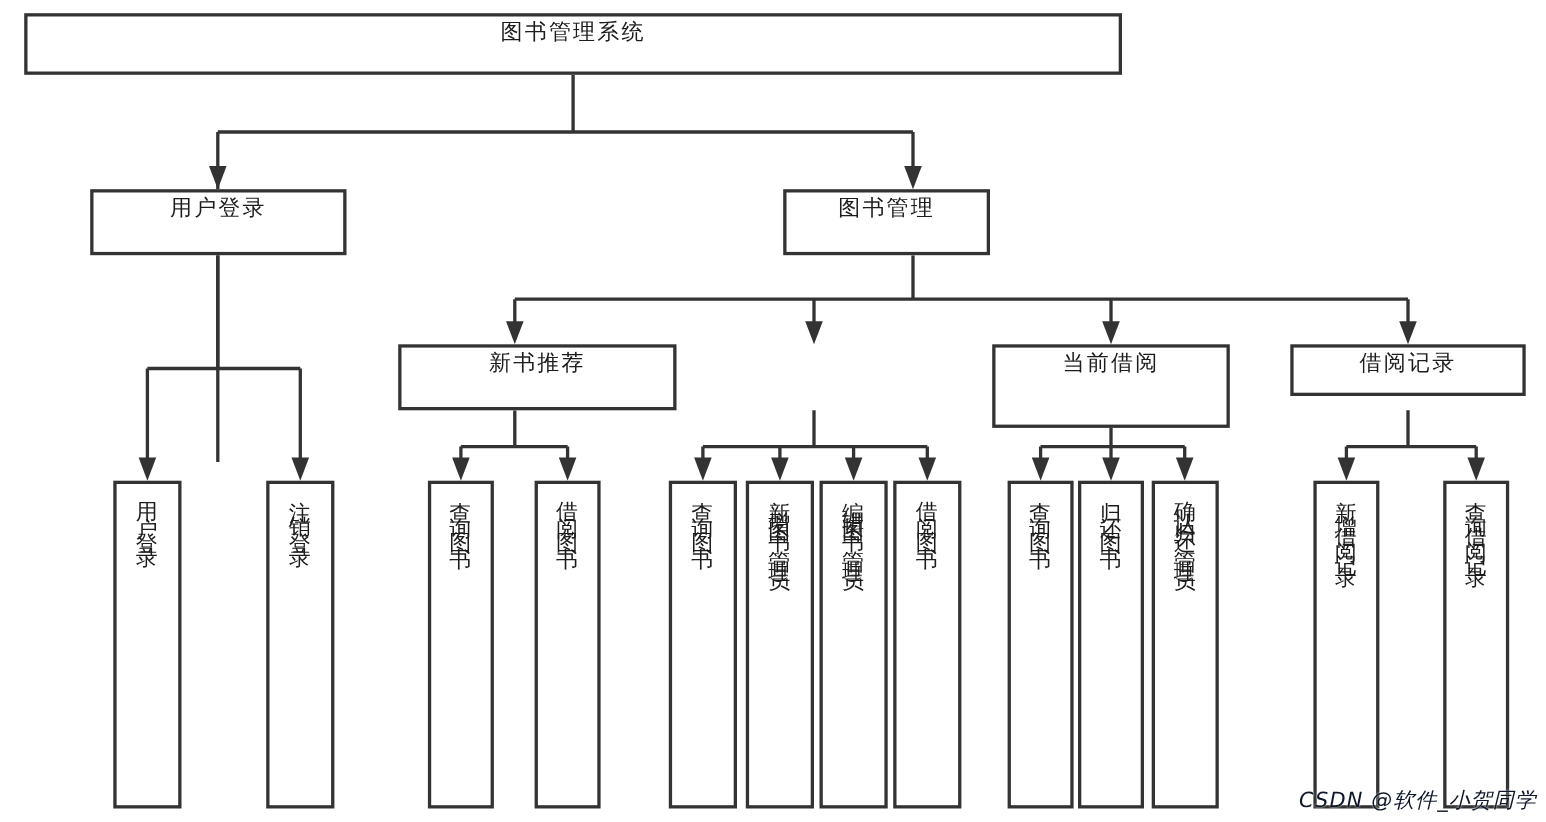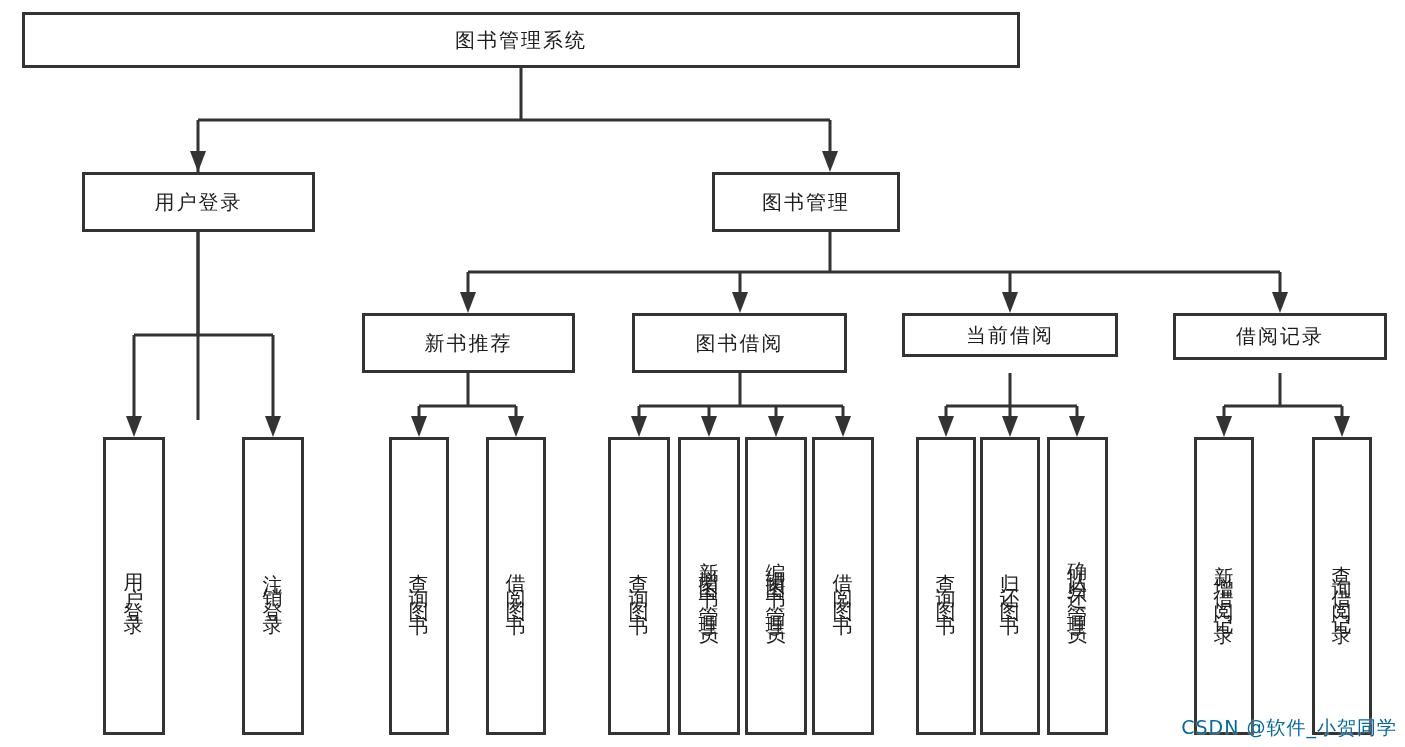--- a/index.html
+++ b/index.html
@@ -2,33 +2,33 @@
 <html><head>
 <meta charset="utf-8">
 <style>
   html,body{margin:0;padding:0;background:#ffffff;}
   .canvas{
     position:relative;width:1405px;height:747px;background:#ffffff;
     font-family:"DejaVu Sans","Liberation Sans",sans-serif;color:#1c1c1c;overflow:hidden;
   }
   .node{
     position:absolute;background:#ffffff;border:3px solid #333333;box-sizing:border-box;
-    display:flex;align-items:center;justify-content:center;z-index:2;
+    display:flex;align-items:flex-start;justify-content:center;z-index:2;
   }
   .node.h span{font-size:20px;letter-spacing:2px;white-space:nowrap;}
   .node.v span{writing-mode:vertical-rl;font-size:20px;line-height:1;}
   .node.v.sp-lg span{letter-spacing:14px;}
   .node.v.sp-md span{letter-spacing:12px;}
   .node.v.sp-sm span{letter-spacing:9px;}
   svg.connectors{position:absolute;left:0;top:0;z-index:1;}
   svg.connectors path{stroke:#333333;stroke-width:3;fill:none;}
   svg.connectors polygon{fill:#333333;stroke:none;}
   .watermark{
-    position:absolute;right:8px;bottom:6px;font-size:19px;color:#0369a1;
-    z-index:3;letter-spacing:1px;text-shadow:0 0 2px #ffffff;white-space:nowrap;
+    position:absolute;right:8px;bottom:6px;font-size:19px;color:#0f172a;
+    z-index:3;letter-spacing:1px;text-shadow:0 0 2px #ffffff;white-space:nowrap;font-style:italic;
   }
 </style>
 </head>
 <body>
 
 <div class="canvas">
 
   <svg class="connectors" width="1405" height="747" aria-hidden="true">
 
     <g>
@@ -83,27 +83,24 @@
     <span>图书管理系统</span>
   </div>
 
   <div class="node h" style="left:82px;top:172px;width:233px;height:60px">
     <span>用户登录</span>
   </div>
   <div class="node h" style="left:712px;top:172px;width:188px;height:60px">
     <span>图书管理</span>
   </div>
 
-  <div class="node h" style="left:362px;top:313px;width:213px;height:60px">
+  <div class="node h" style="left:362px;top:313px;width:253px;height:60px">
     <span>新书推荐</span>
   </div>
-  <div class="node h" style="left:632px;top:313px;width:215px;height:60px">
-    <span>图书借阅</span>
-  </div>
-  <div class="node h" style="left:902px;top:313px;width:216px;height:44px">
+  <div class="node h" style="left:902px;top:313px;width:216px;height:76px">
     <span>当前借阅</span>
   </div>
   <div class="node h" style="left:1173px;top:313px;width:214px;height:47px">
     <span>借阅记录</span>
   </div>
 
   <div class="node v sp-lg" style="left:103px;top:437px;width:62px;height:298px">
     <span>用户登录</span>
   </div>
   <div class="node v sp-lg" style="left:242px;top:437px;width:62px;height:298px">

